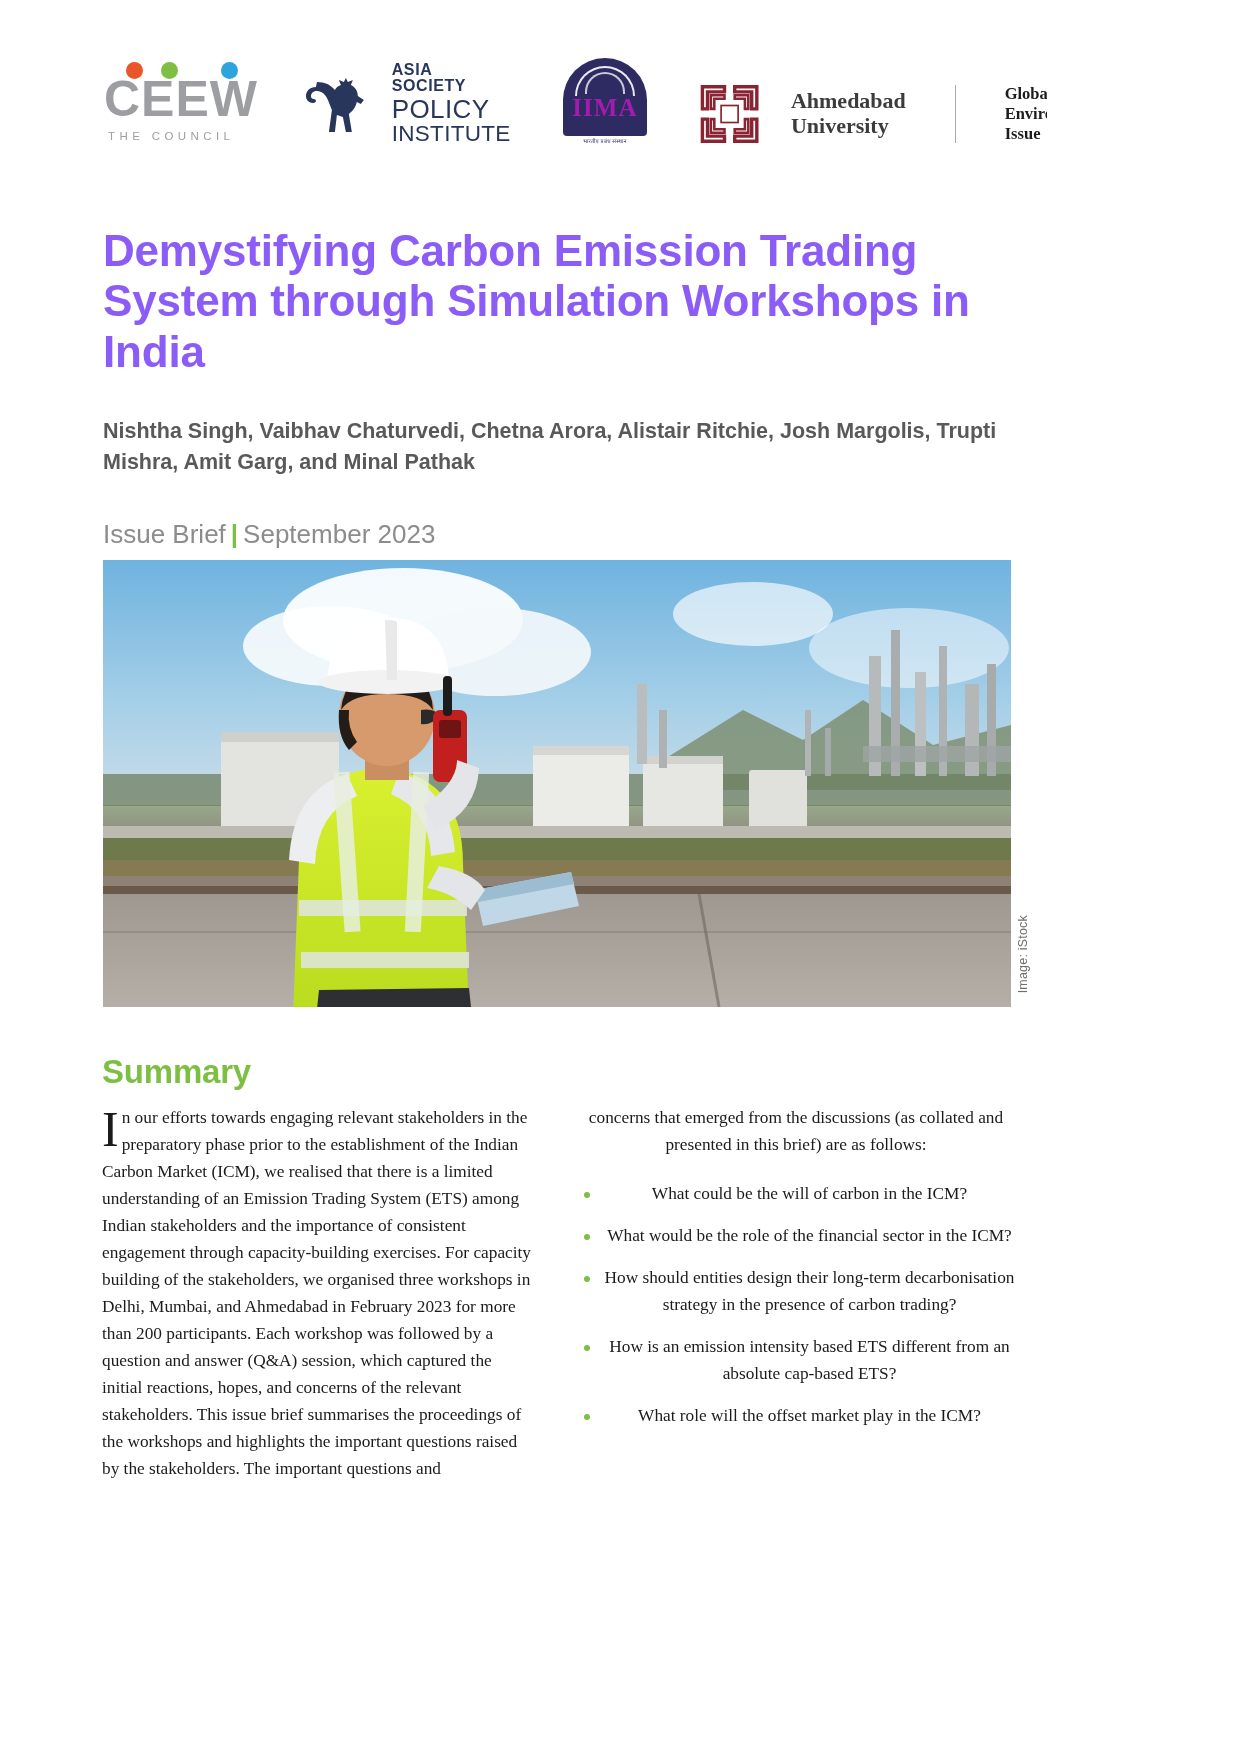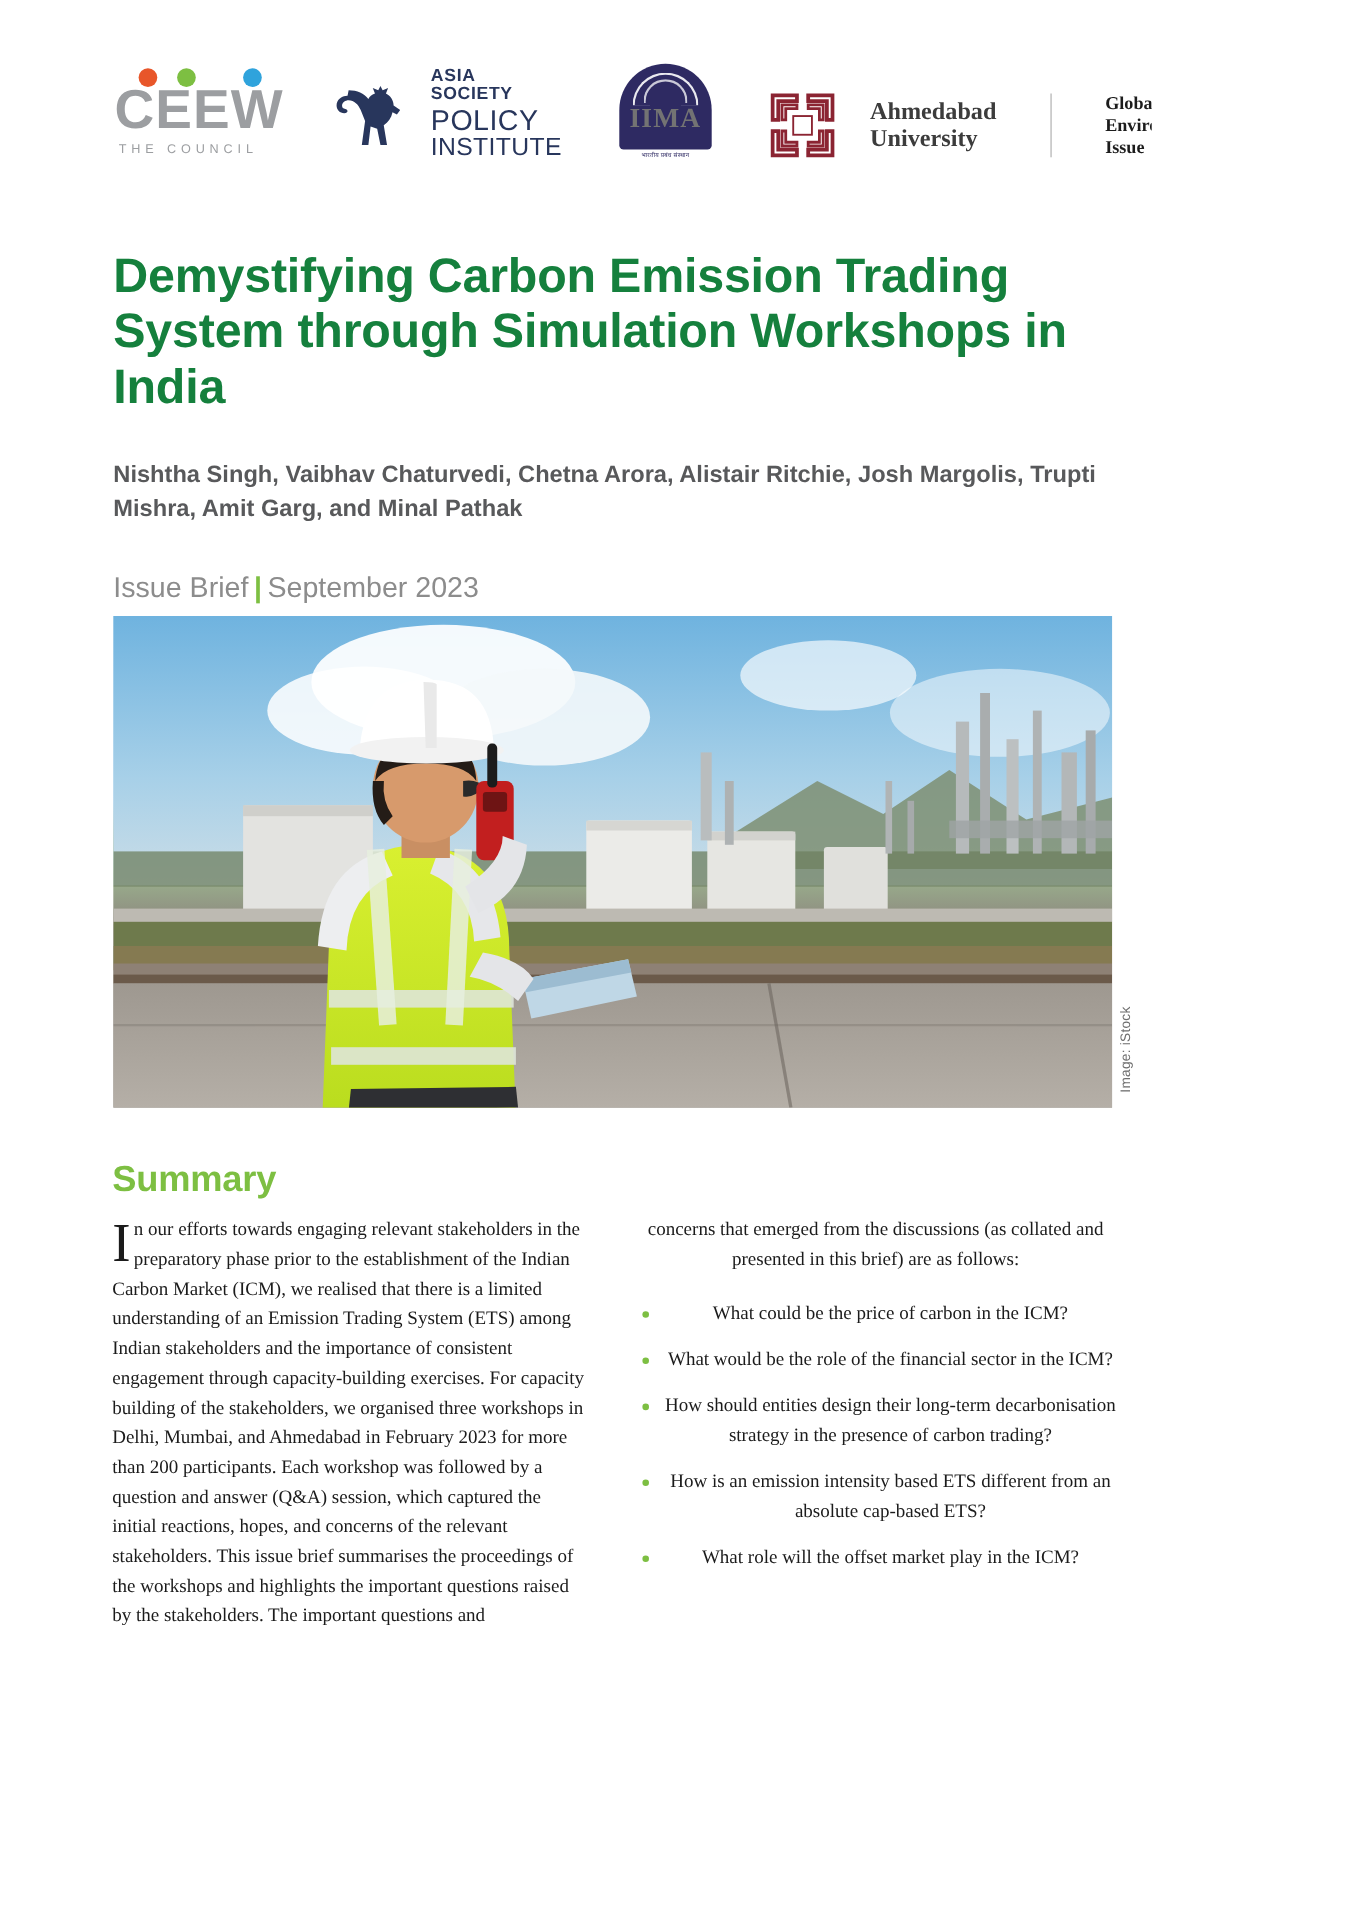--- a/index.html
+++ b/index.html
@@ -59,21 +59,21 @@
 
   
   .iima { position: relative; margin-left: 52px; width: 84px; height: 92px; }
   .iima-dome {
     position: absolute; left: 0; top: 0; width: 84px; height: 78px;
     background: #2E2A62;
     border-radius: 42px 42px 4px 4px;
   }
   .iima-label {
     position: absolute; left: 0; top: 36px; width: 84px; text-align: center;
-    color: #737373; font-size: 25px; font-weight: 700; letter-spacing: 1px;
+    color: #a21caf; font-size: 25px; font-weight: 700; letter-spacing: 1px;
     font-family: "Liberation Serif", serif;
   }
   .iima-arch {
     position: absolute; left: 12px; top: 8px; width: 60px; height: 30px;
     border: 2.5px solid #ffffff; border-bottom: none;
     border-radius: 30px 30px 0 0; opacity: .9;
   }
   .iima-arch2 {
     position: absolute; left: 22px; top: 14px; width: 40px; height: 22px;
     border: 2px solid #ffffff; border-bottom: none;
@@ -91,21 +91,21 @@
   .au-text .l1 { font-size: 22px; font-weight: 700; }
   .au-text .l2 { font-size: 22px; font-weight: 700; }
   .au-rule { width: 1px; height: 58px; background: #A9A9A9; margin-left: 18px; }
   .gcee { color: #1C1C1C; line-height: 1.2; margin-left: 18px; font-family: "Liberation Serif", serif; }
   .gcee .l1 { font-size: 16.5px; font-weight: 700; }
   .gcee .l2 { font-size: 16.5px; font-weight: 700; }
 
   
   .title {
     position: absolute; left: 103px; top: 226px; width: 930px;
-    color: #15803d;
+    color: #8b5cf6;
     font-size: 44px; font-weight: 700; line-height: 1.145;
     letter-spacing: -0.2px;
   }
   .authors {
     position: absolute; left: 103px; top: 416px; width: 950px;
     color: #58595B; font-size: 21.5px; font-weight: 700; line-height: 1.42;
   }
   .meta {
     position: absolute; left: 103px; top: 494px;
     color: #8C8C8C; font-size: 26px; font-weight: 400; margin-top: 25px;
@@ -351,21 +351,21 @@
 
   <h2 class="summary-h">Summary</h2>
 
   <div class="cols">
     <div class="col col-left">
       <p><span class="dropcap">I</span><span>n our efforts towards engaging relevant stakeholders in the preparatory phase prior to the establishment of the Indian Carbon Market (ICM), we realised that there is a limited understanding of an Emission Trading System (ETS) among Indian stakeholders and the importance of consistent engagement through capacity-building exercises. For capacity building of the stakeholders, we organised three workshops in Delhi, Mumbai, and Ahmedabad in February 2023 for more than 200 participants. Each workshop was followed by a question and answer (Q&amp;A) session, which captured the initial reactions, hopes, and concerns of the relevant stakeholders. This issue brief summarises the proceedings of the workshops and highlights the important questions raised by the stakeholders. The important questions and</span></p>
     </div>
     <div class="col col-right">
       <p>concerns that emerged from the discussions (as collated and presented in this brief) are as follows:</p>
       <ul class="qlist">
-        <li>What could be the price of carbon in the ICM?</li>
+        <li>What could be the will of carbon in the ICM?</li>
         <li>What would be the role of the financial sector in the ICM?</li>
         <li>How should entities design their long-term decarbonisation strategy in the presence of carbon trading?</li>
         <li>How is an emission intensity based ETS different from an absolute cap-based ETS?</li>
         <li>What role will the offset market play in the ICM?</li>
       </ul>
     </div>
   </div>
 
 </div>
 

